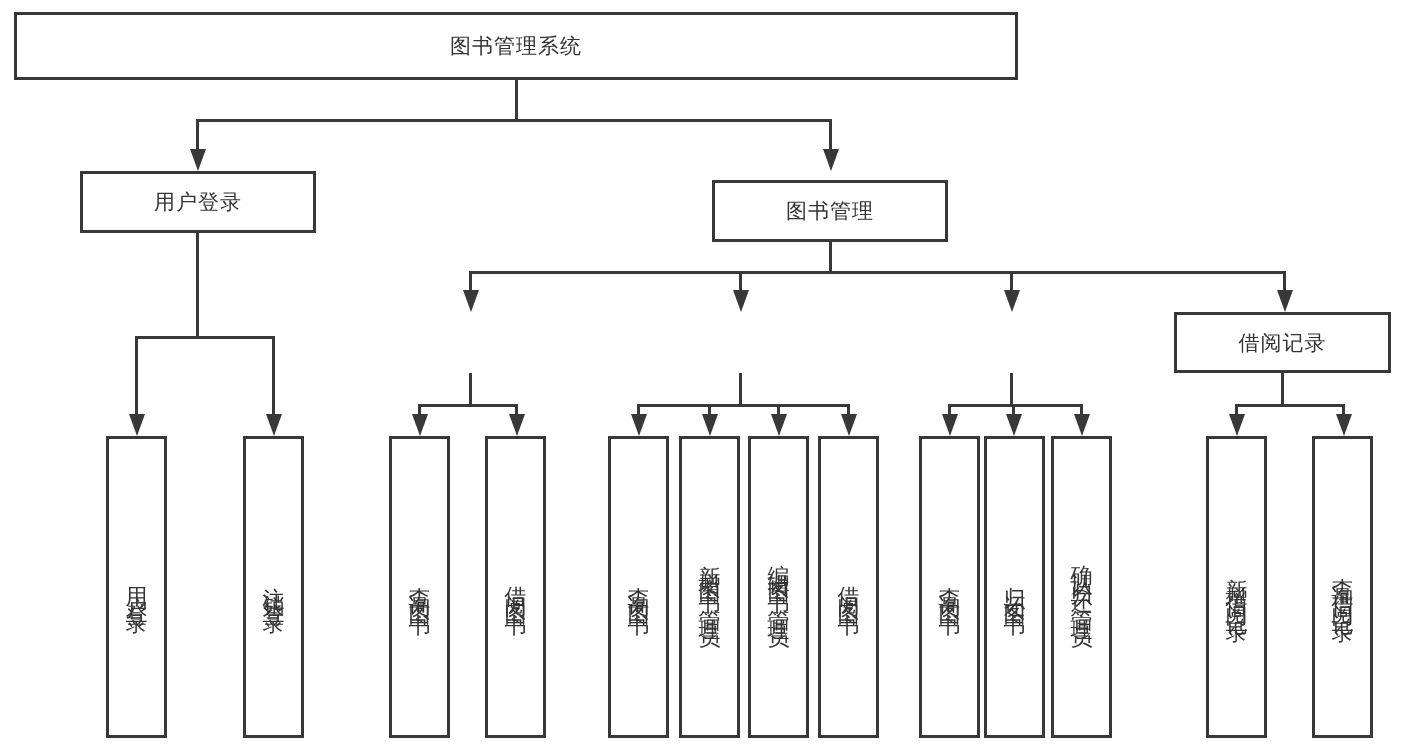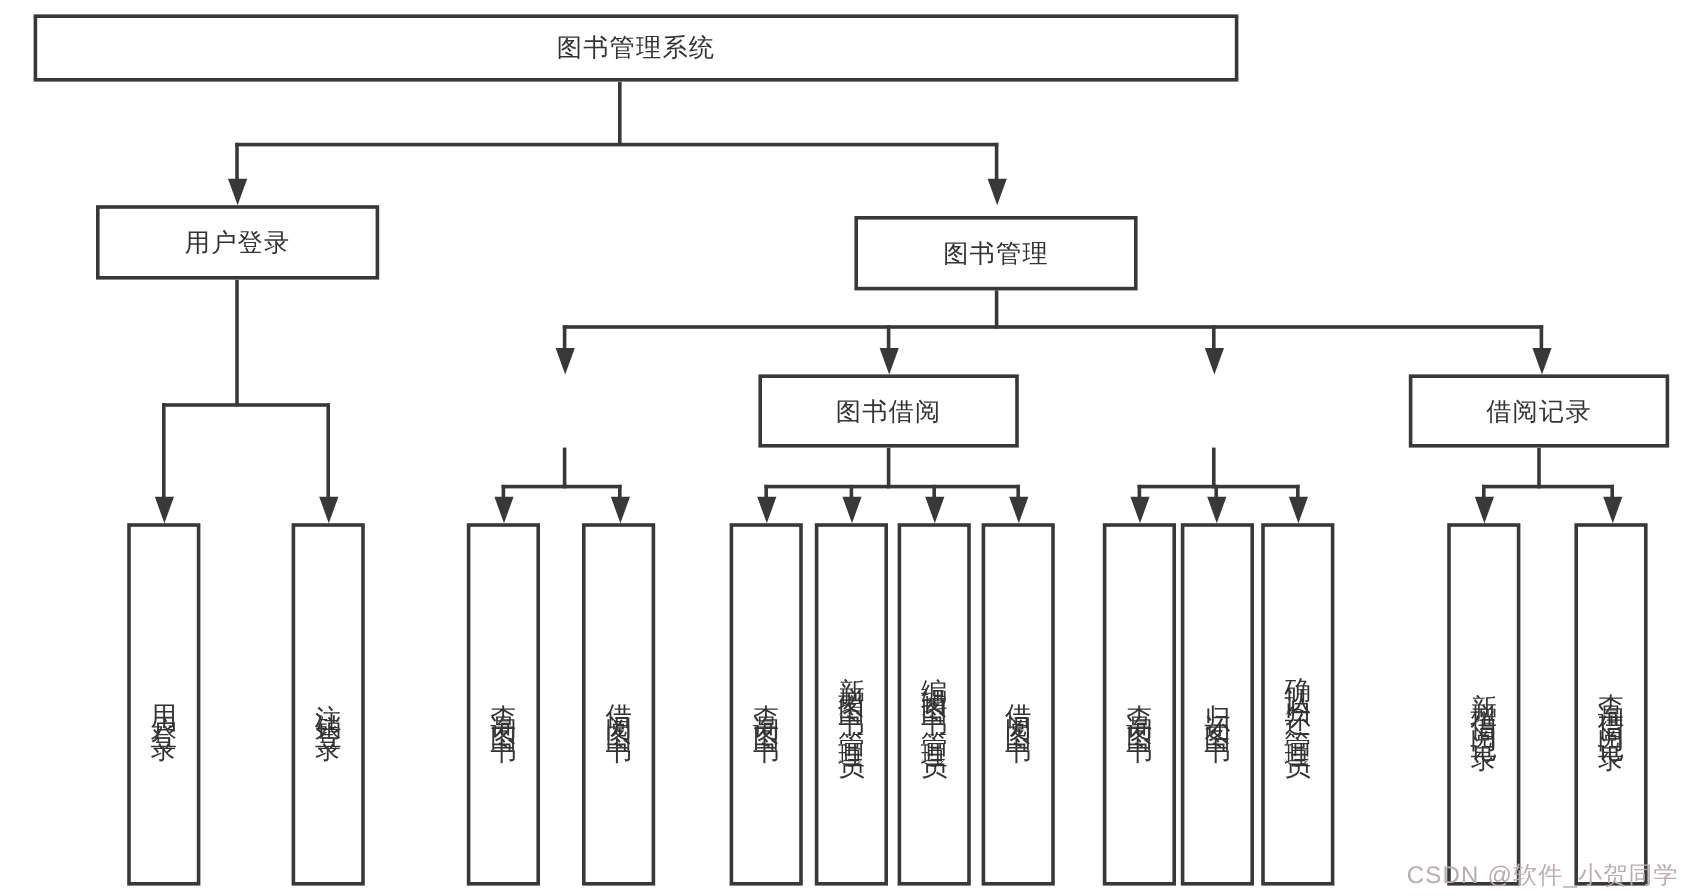--- a/index.html
+++ b/index.html
@@ -72,21 +72,21 @@
     letter-spacing: 1px;
     z-index: 3;
     white-space: nowrap;
   }
 </style>
 </head>
 <body>
 
 <div id="canvas">
 
-  <div class="hbox" style="left:28px;top:12px;width:1004px;height:56px">
+  <div class="hbox" style="left:14px;top:12px;width:1004px;height:68px">
     <span>图书管理系统</span>
   </div>
 
   <div class="ln" style="left:515px;top:68px;width:3px;height:53px"></div>
   <div class="ln" style="left:196px;top:119px;width:636px;height:3px"></div>
   <div class="ln" style="left:196px;top:119px;width:3px;height:34px"></div>
   <div class="ah" style="left:190px;top:149px"></div>
   <div class="ln" style="left:829px;top:119px;width:3px;height:34px"></div>
   <div class="ah" style="left:823px;top:149px"></div>
 
@@ -108,23 +108,20 @@
   <div class="ln" style="left:469px;top:271px;width:817px;height:3px"></div>
   <div class="ln" style="left:469px;top:271px;width:3px;height:20px"></div>
   <div class="ah" style="left:463px;top:290px"></div>
   <div class="ln" style="left:739px;top:271px;width:3px;height:20px"></div>
   <div class="ah" style="left:733px;top:290px"></div>
   <div class="ln" style="left:1010px;top:271px;width:3px;height:20px"></div>
   <div class="ah" style="left:1004px;top:290px"></div>
   <div class="ln" style="left:1283px;top:271px;width:3px;height:20px"></div>
   <div class="ah" style="left:1277px;top:290px"></div>
 
-  <div class="hbox" style="left:632px;top:312px;width:217px;height:61px">
-    <span>图书借阅</span>
-  </div>
   <div class="hbox" style="left:1174px;top:312px;width:217px;height:61px">
     <span>借阅记录</span>
   </div>
 
   <div class="ln" style="left:469px;top:373px;width:3px;height:34px"></div>
   <div class="ln" style="left:418px;top:404px;width:100px;height:3px"></div>
   <div class="ln" style="left:418px;top:404px;width:3px;height:12px"></div>
   <div class="ah" style="left:412px;top:414px"></div>
   <div class="ln" style="left:515px;top:404px;width:3px;height:12px"></div>
   <div class="ah" style="left:509px;top:414px"></div>
@@ -193,15 +190,14 @@
     <span class="vtext">确认归还（管理员）</span>
   </div>
 
   <div class="vbox" style="left:1206px">
     <span class="vtext">新增借阅记录</span>
   </div>
   <div class="vbox" style="left:1312px">
     <span class="vtext">查询借阅记录</span>
   </div>
 
-  <div id="watermark">CSDN @软件_小贺同学</div>
 
 </div>
 
 </body></html>

